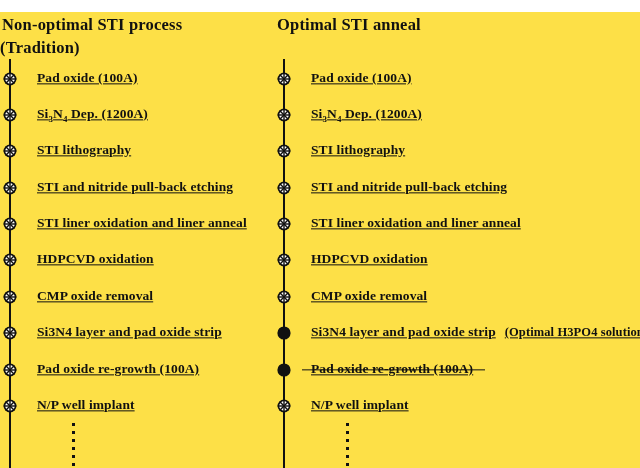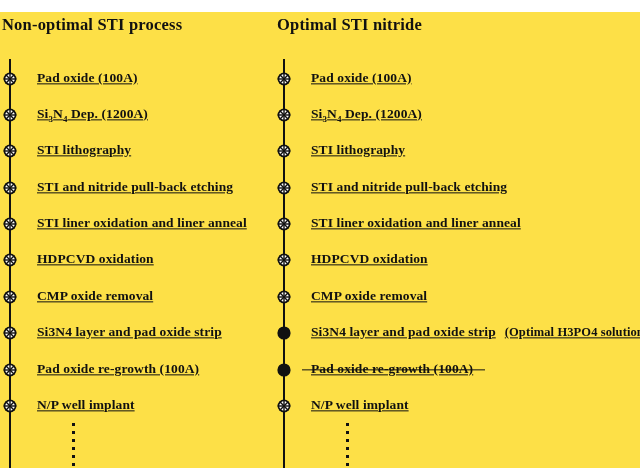--- a/index.html
+++ b/index.html
@@ -72,21 +72,22 @@
     font-weight:700;
     margin-left:9px;
     white-space:nowrap;
   }
 </style>
 </head>
 <body>
 
 <div id="figure">
   <div class="col-title" style="left:2px;top:1px;">Non-optimal STI process</div>
-  <div class="col-title" style="left:277px;top:1px;">Optimal STI nitride</div>
+  <div class="col-title" style="left:0px;top:24px;">(Tradition)</div>
+  <div class="col-title" style="left:277px;top:1px;">Optimal STI anneal</div>
   <div id="flows">
       <div class="flow-line" style="left: 9px; top: 47px; height: 409px;"></div>
       <div class="arrowhead" style="left: 5px; top: 456px;"></div>
       <div class="dotted-line" style="left: 72px; top: 411px; height: 44px;"></div>
       <div class="step-row" style="left: 10px; top: 58px;">
         <span class="marker"><svg viewBox="0 0 16 16" width="16" height="16">
             <circle cx="8" cy="8" r="5.6" fill="#ffffff" stroke="#111111" stroke-width="1.7"></circle>
             <line x1="8" y1="1.6" x2="8" y2="14.4" stroke="#111111" stroke-width="1.4"></line>
             <line x1="1.6" y1="8" x2="14.4" y2="8" stroke="#111111" stroke-width="1.4"></line>
             <line x1="3.6" y1="3.6" x2="12.4" y2="12.4" stroke="#111111" stroke-width="1.4"></line>

